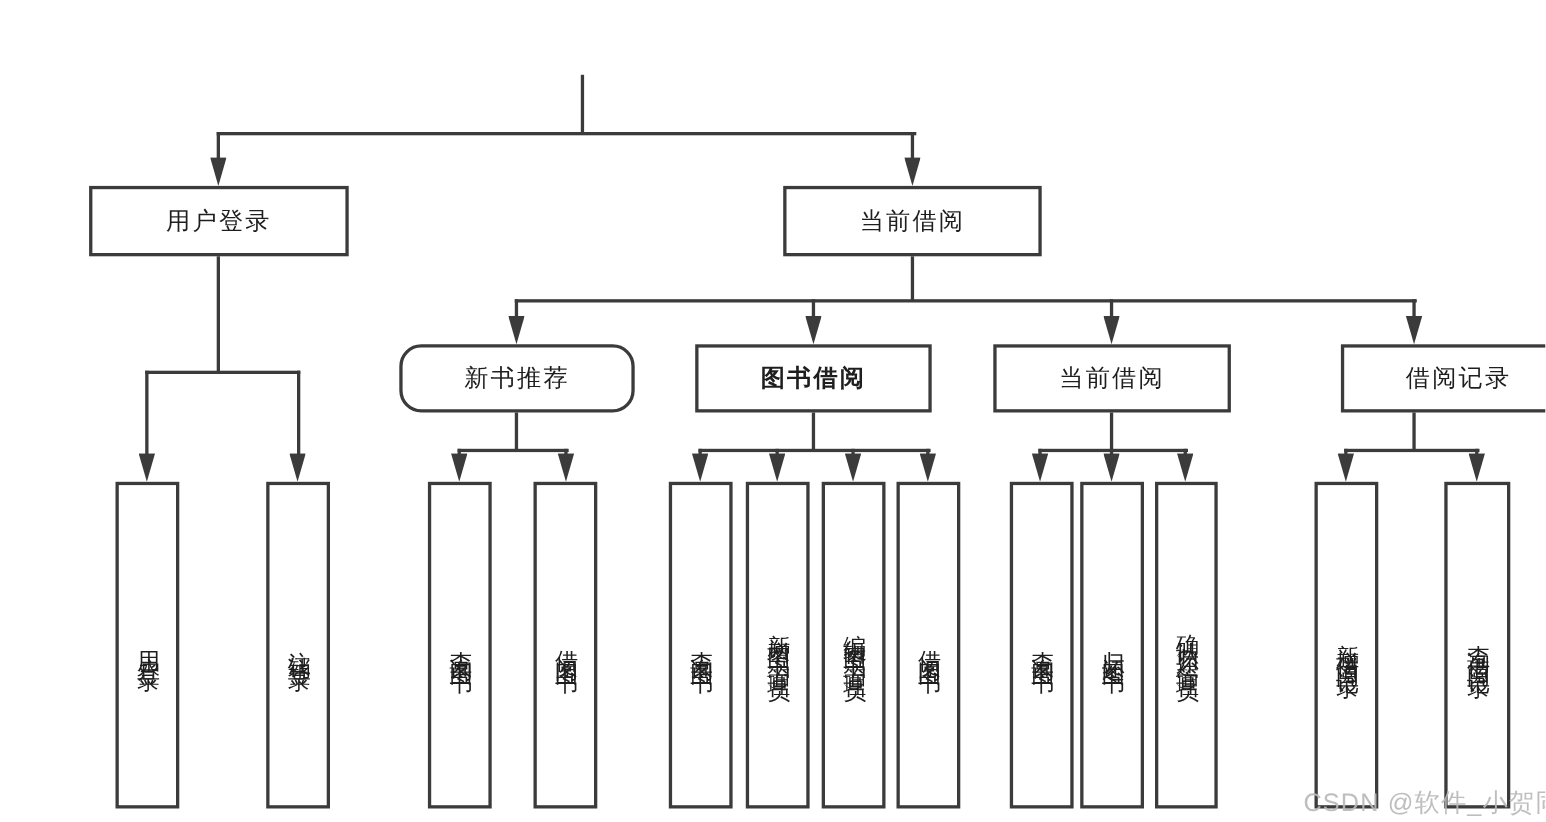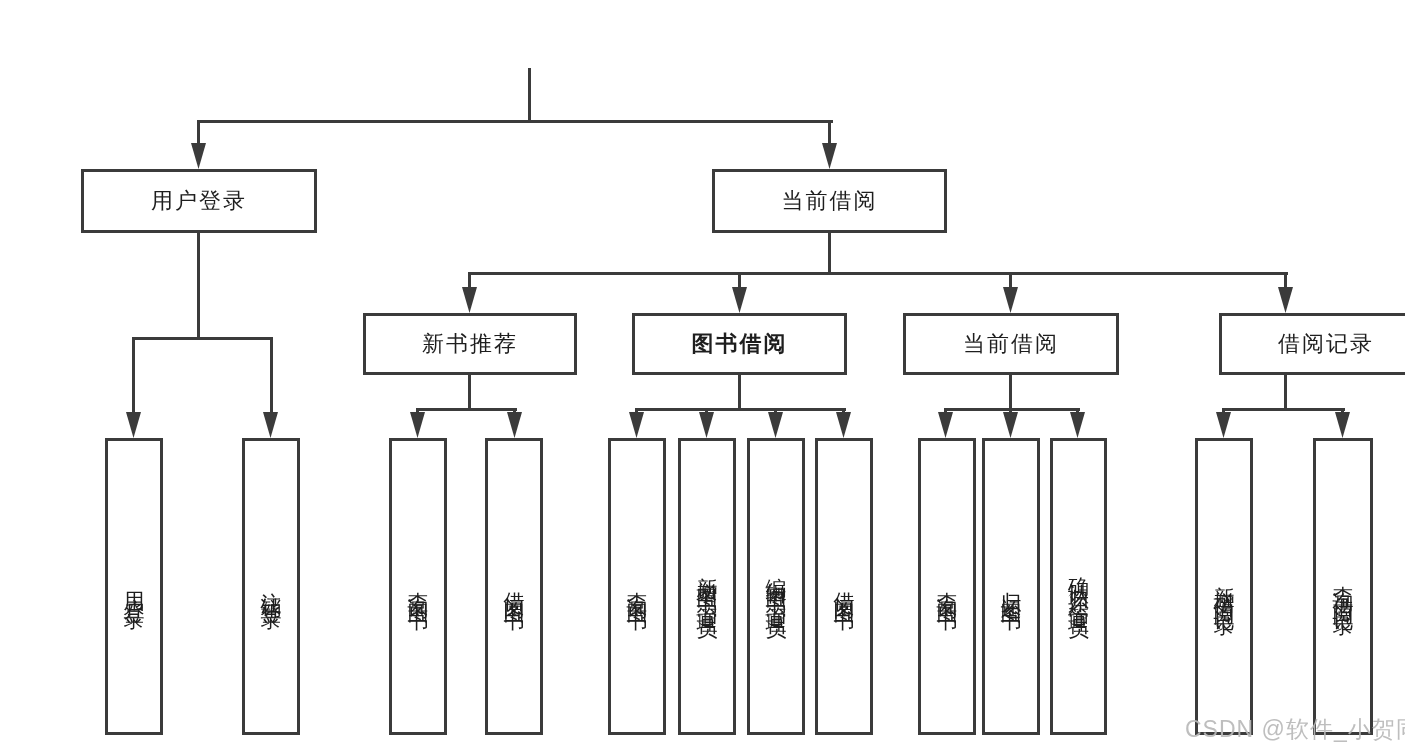--- a/index.html
+++ b/index.html
@@ -61,21 +61,21 @@
 
 
   <div class="box lvl2" style="left:81px; top:169px; width:236px; height:64px;">
     <span class="hlabel">用户登录</span>
   </div>
 
   <div class="box lvl2" style="left:712px; top:169px; width:235px; height:64px;">
     <span class="hlabel">当前借阅</span>
   </div>
 
-  <div class="box lvl3" style="left:363px; top:313px; width:214px; height:62px;">
+  <div class="box lvl3" style="left:363px; top:313px; width:214px; height:62px;border-radius:20px;">
     <span class="hlabel">新书推荐</span>
   </div>
 
   <div class="box lvl3" style="left:632px; top:313px; width:215px; height:62px;font-weight:bold;">
     <span class="hlabel">图书借阅</span>
   </div>
 
   <div class="box lvl3" style="left:903px; top:313px; width:216px; height:62px;">
     <span class="hlabel">当前借阅</span>
   </div>

